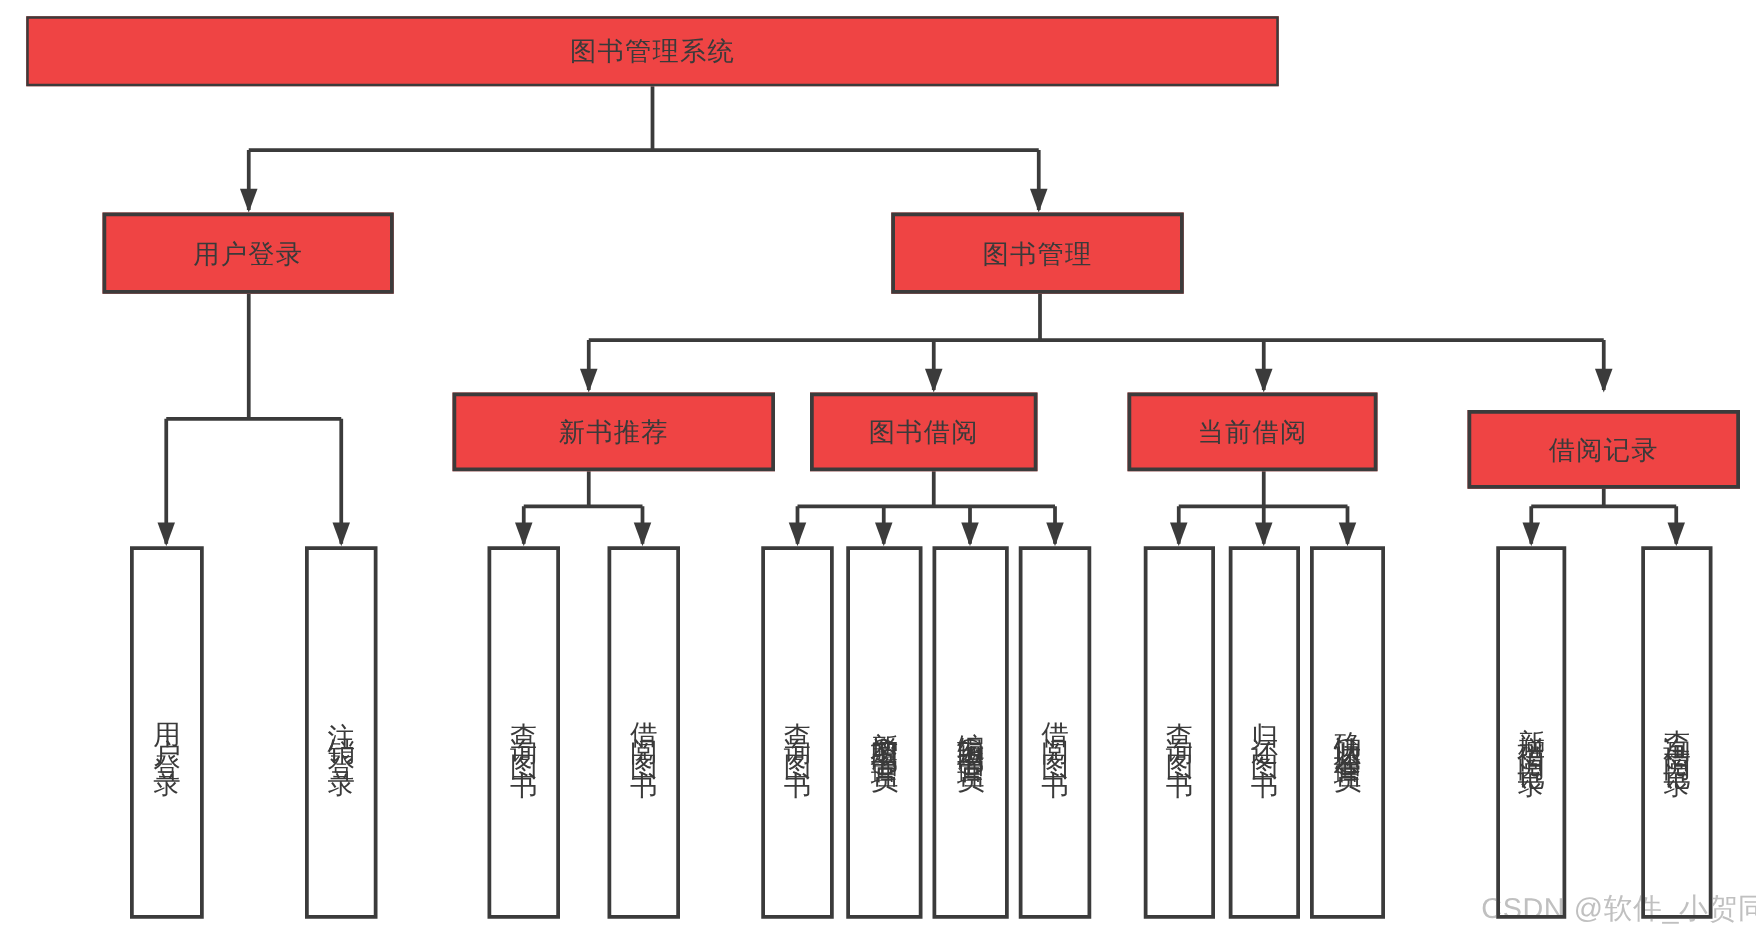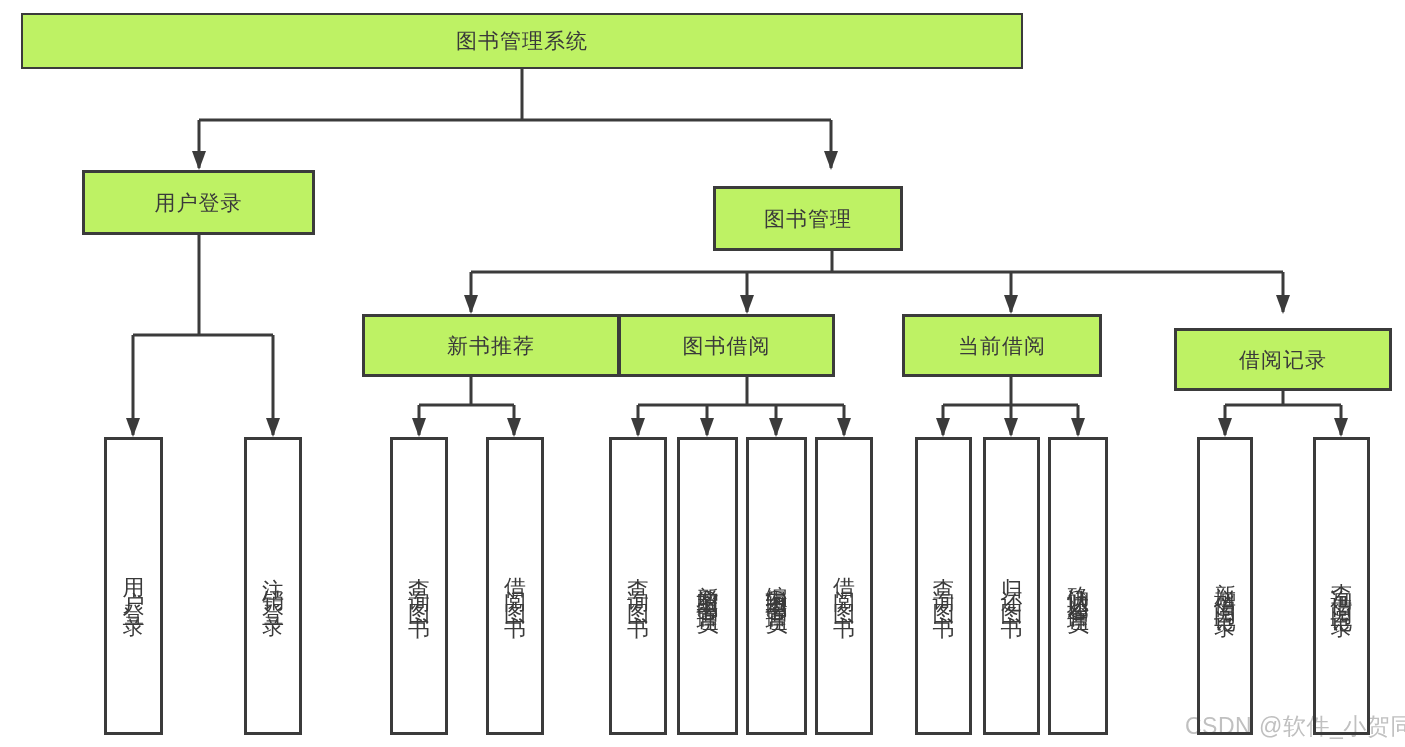--- a/index.html
+++ b/index.html
@@ -17,21 +17,21 @@
     color:var(--text);
     overflow:hidden;
   }
   svg.wires{position:absolute;left:0;top:0;width:1405px;height:747px;}
   .wire{stroke:var(--line);stroke-width:3;fill:none;}
   .arrow{fill:var(--line);stroke:none;}
 
   .box{
     position:absolute;
     box-sizing:border-box;
-    background:#bef264;
+    background:#ef4444;
     border:3px solid var(--line);
     display:flex;align-items:center;justify-content:center;
     text-align:center;
     font-size:21px;
     letter-spacing:1px;
     z-index:2;
   }
   .box.root{border-width:2px;}
   .h65{height:65px;}
   .h63{height:63px;}
@@ -107,28 +107,28 @@
     <polygon class="arrow" points="1334,418 1348,418 1341,437"></polygon>
   </svg>
 
   <div class="box root" style="left:21px;top:13px;width:1002px;height:56px">
     <span>图书管理系统</span>
   </div>
 
   <div class="box h65" style="left:82px;top:170px;width:233px">
     <span>用户登录</span>
   </div>
-  <div class="box h65" style="left:713px;top:186px;width:190px">
+  <div class="box h65" style="left:713px;top:170px;width:234px">
     <span>图书管理</span>
   </div>
 
   <div class="box h63" style="left:362px;top:314px;width:258px">
     <span>新书推荐</span>
   </div>
-  <div class="box h63" style="left:618px;top:314px;width:217px">
+  <div class="box h63" style="left:648px;top:314px;width:182px">
     <span>图书借阅</span>
   </div>
   <div class="box h63" style="left:902px;top:314px;width:200px">
     <span>当前借阅</span>
   </div>
   <div class="box h63" style="left:1174px;top:328px;width:218px">
     <span>借阅记录</span>
   </div>
 
   <div class="leaf v4" style="left:104px;width:59px">

